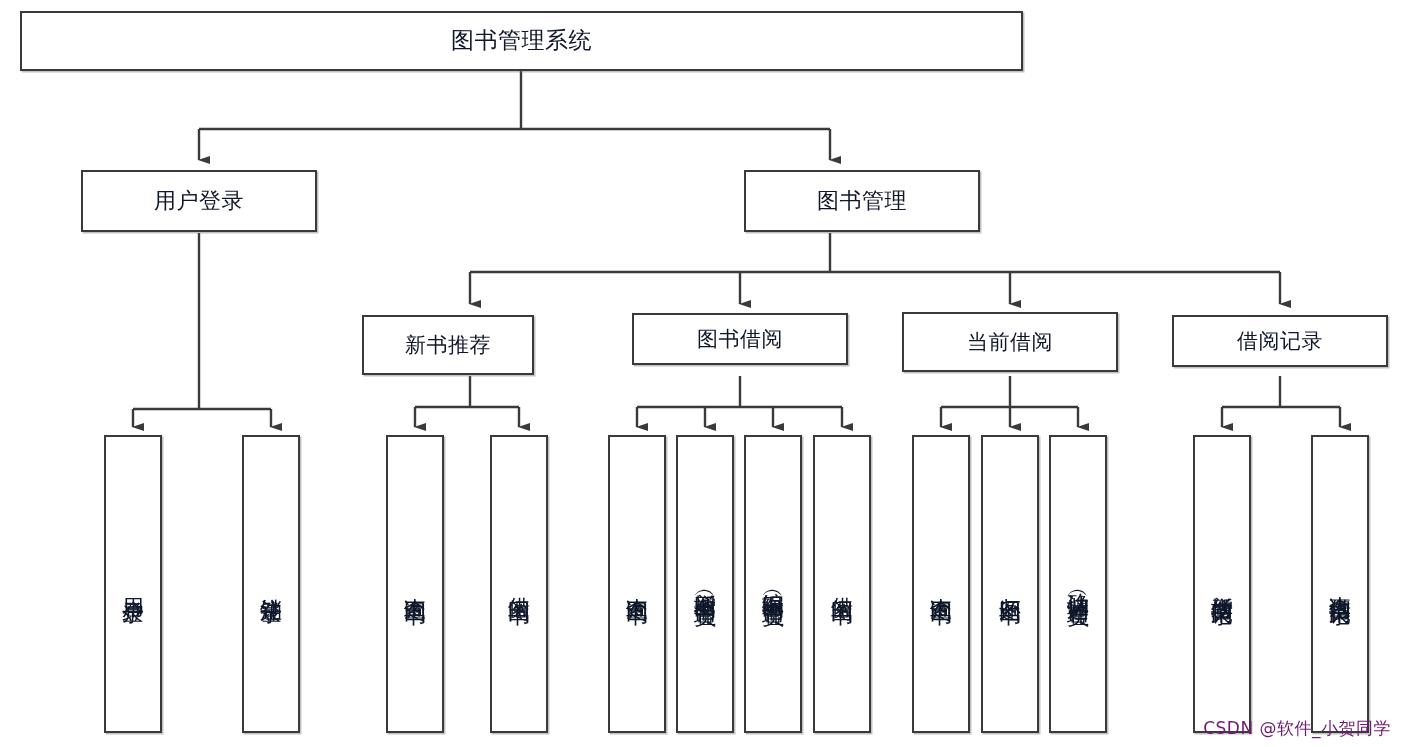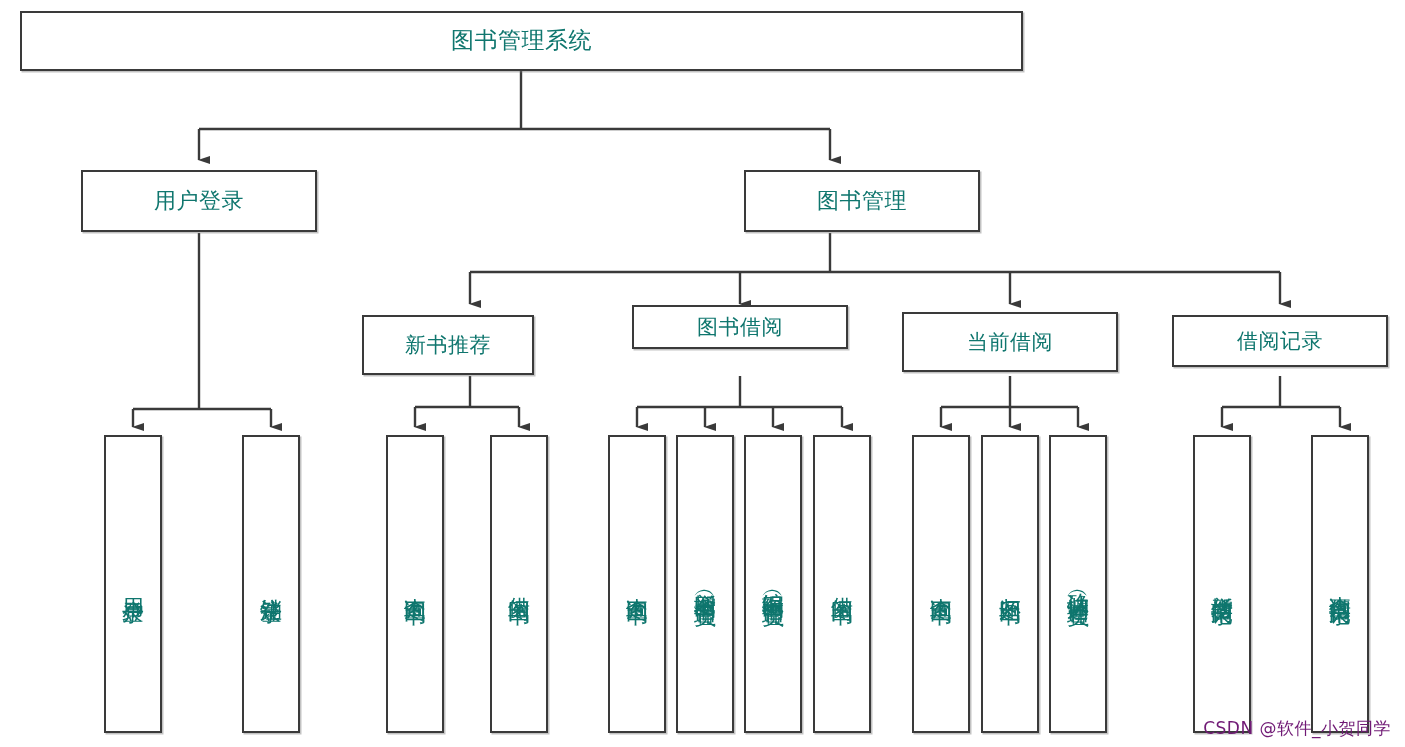--- a/index.html
+++ b/index.html
@@ -27,21 +27,21 @@
     pointer-events: none;
   }
   .node {
     position: absolute;
     box-sizing: border-box;
     background: #ffffff;
     border: 2px solid #3a3a3a;
     display: flex;
     align-items: center;
     justify-content: center;
-    color: #0f766e;
+    color: #0f172a;
     box-shadow: 1.5px 1.5px 0 rgba(120,120,120,0.45);
     z-index: 2;
   }
   .node .lbl {
     display: block;
     line-height: 1.18;
     letter-spacing: 0.5px;
     white-space: nowrap;
   }
   .node.root .lbl   { font-size: 23px; }
@@ -134,21 +134,21 @@
   <div class="node lvl2" style="left:81px; top:170px; width:236px; height:62px;">
     <span class="lbl">用户登录</span>
   </div>
   <div class="node lvl2" style="left:712px; top:170px; width:236px; height:62px;margin-left:32px;">
     <span class="lbl">图书管理</span>
   </div>
 
   <div class="node lvl3" style="left:362px; top:315px; width:172px; height:60px;">
     <span class="lbl">新书推荐</span>
   </div>
-  <div class="node lvl3" style="left:632px; top:305px; width:216px; height:44px;">
+  <div class="node lvl3" style="left:632px; top:313px; width:216px; height:52px;">
     <span class="lbl">图书借阅</span>
   </div>
   <div class="node lvl3" style="left:902px; top:312px; width:216px; height:60px;">
     <span class="lbl">当前借阅</span>
   </div>
   <div class="node lvl3" style="left:1172px; top:315px; width:216px; height:52px;">
     <span class="lbl">借阅记录</span>
   </div>
 
   <div class="node leaf" style="left:104px; top:435px; width:58px; height:298px;">

